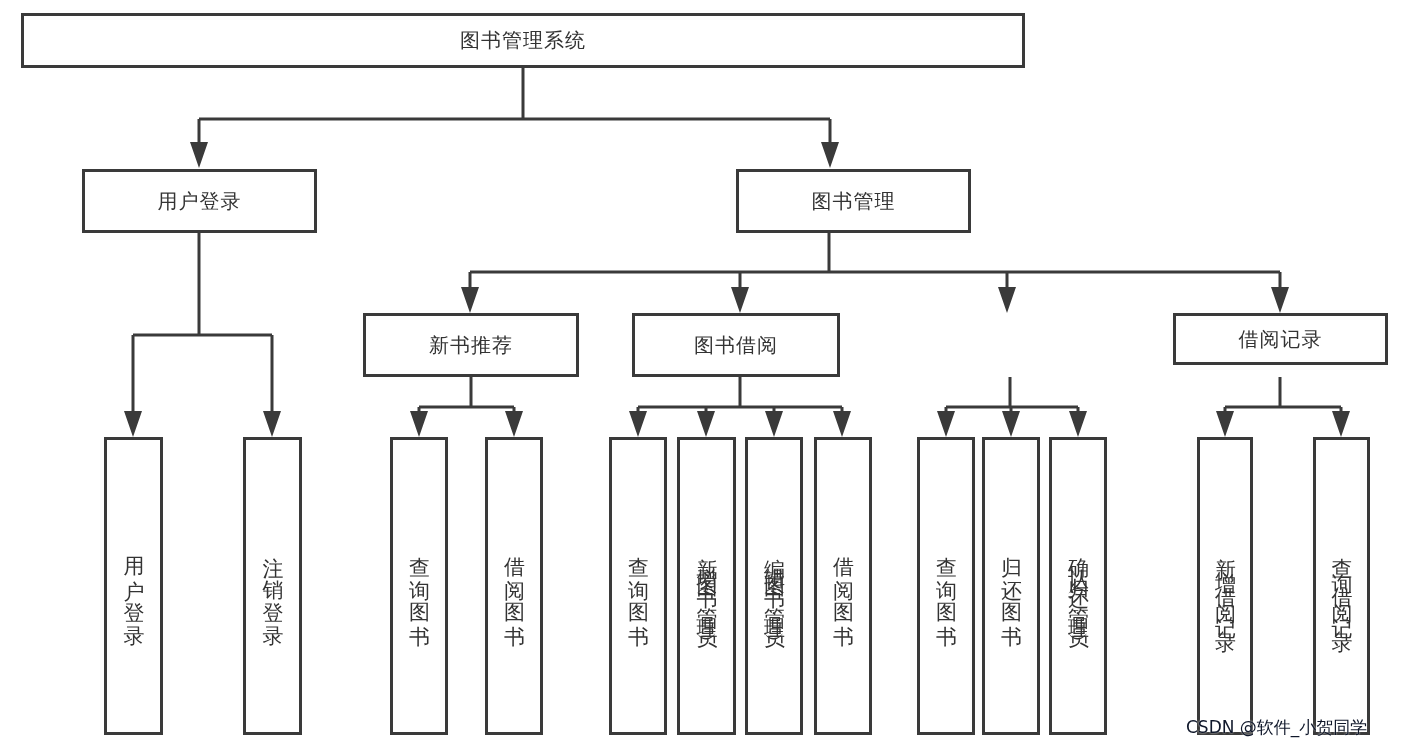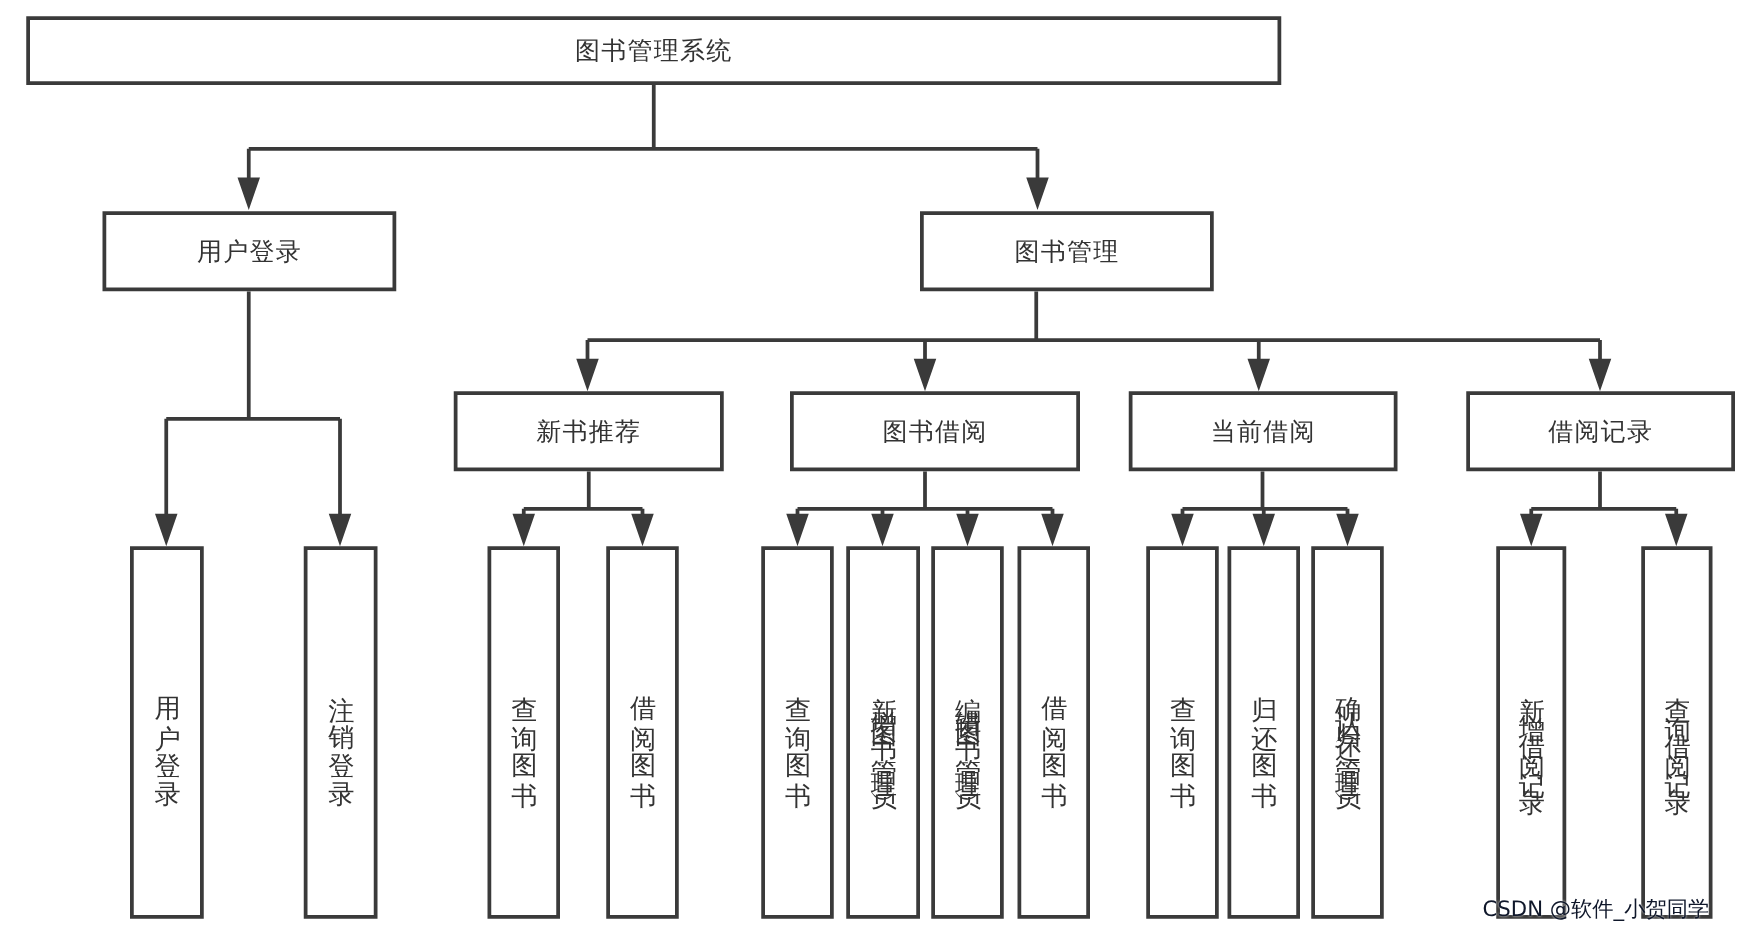--- a/index.html
+++ b/index.html
@@ -91,27 +91,24 @@
   <div class="box h" style="left:82px; top:169px; width:235px; height:64px;">
     <span>用户登录</span>
   </div>
   <div class="box h" style="left:712px; top:169px; width:235px; height:64px;margin-left:24px;">
     <span>图书管理</span>
   </div>
 
   <div class="box h" style="left:363px; top:313px; width:216px; height:64px;justify-content:center;">
     <span>新书推荐</span>
   </div>
-  <div class="box h" style="left:632px; top:313px; width:232px; height:64px;">
+  <div class="box h" style="left:632px; top:313px; width:208px; height:64px;">
     <span>图书借阅</span>
   </div>
-  <div class="box h" style="left:903px; top:313px; width:215px; height:64px;">
-    <span>当前借阅</span>
-  </div>
-  <div class="box h" style="left:1173px; top:313px; width:215px; height:64px;">
+  <div class="box h" style="left:1173px; top:313px; width:215px; height:52px;">
     <span>借阅记录</span>
   </div>
 
   <div class="box leaf ls4" style="left:104px; top:437px; width:59px; height:298px;">
     <span>用户登录</span>
   </div>
   <div class="box leaf ls4" style="left:243px; top:437px; width:59px; height:298px;">
     <span>注销登录</span>
   </div>
 

